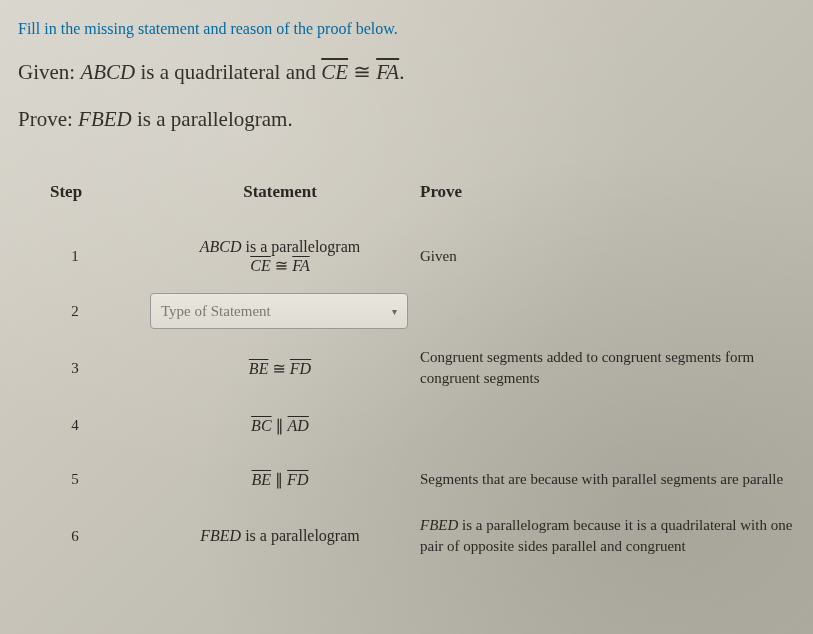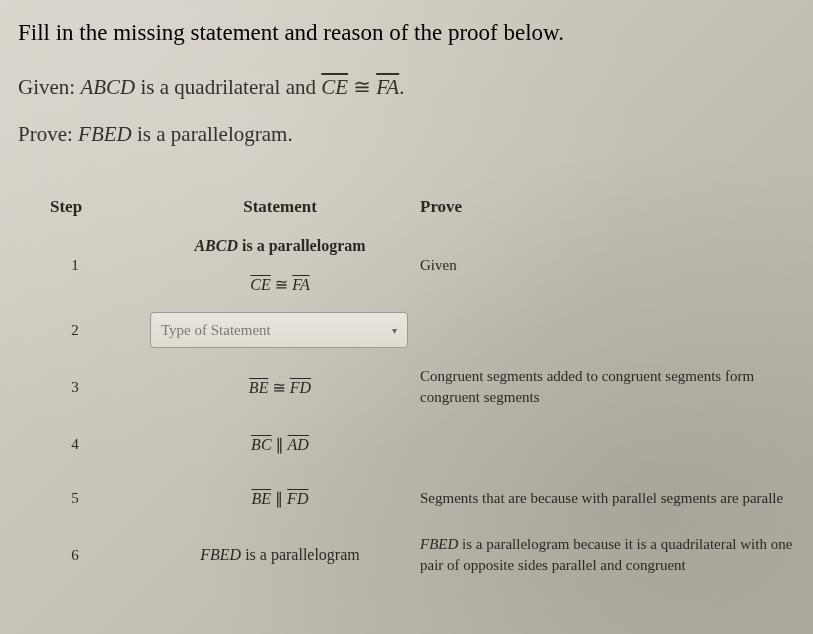--- a/index.html
+++ b/index.html
@@ -26,23 +26,23 @@
       bottom: 0;
       background: radial-gradient(ellipse at 30% 20%, rgba(255,255,255,0.15) 0%, transparent 50%),
                   radial-gradient(ellipse at 80% 80%, rgba(0,0,0,0.1) 0%, transparent 50%);
       pointer-events: none;
     }
     .content {
       position: relative;
       z-index: 1;
     }
     .instruction {
-      font-size: 23px;
-      margin-bottom: 29px;
-      color: #000000;
+      font-size: 16px;
+      margin-bottom: 22px;
+      color: #0369a1;
     }
     .given, .prove {
       font-size: 21px;
       margin-bottom: 22px;
       color: #33312b;
     }
     .math-var {
       font-style: italic;
       font-family: 'Times New Roman', serif;
     }
@@ -55,21 +55,21 @@
       font-family: serif;
     }
     .table-container {
       margin-top: 50px;
       padding-left: 32px;
     }
     .header-row {
       display: flex;
       font-weight: bold;
       font-size: 17px;
-      margin-bottom: 20px;
+      margin-bottom: 36px;
       align-items: flex-end;
     }
     .col-step {
       width: 90px;
     }
     .col-statement {
       width: 280px;
       text-align: center;
     }
     .col-reason {
@@ -87,22 +87,21 @@
       text-align: center;
       padding-right: 40px;
     }
     .statement-cell {
       width: 280px;
       text-align: center;
       font-size: 16px;
     }
     .statement-cell .line1 {
       display: block;
-      margin-bottom: 20px;
-      font-weight: bold;
+      margin-bottom: 0;
     }
     .reason-cell {
       flex: 1;
       font-size: 15px;
       line-height: 1.4;
       padding-right: 12px;
     }
     .dropdown {
       width: 258px;
       height: 36px;

